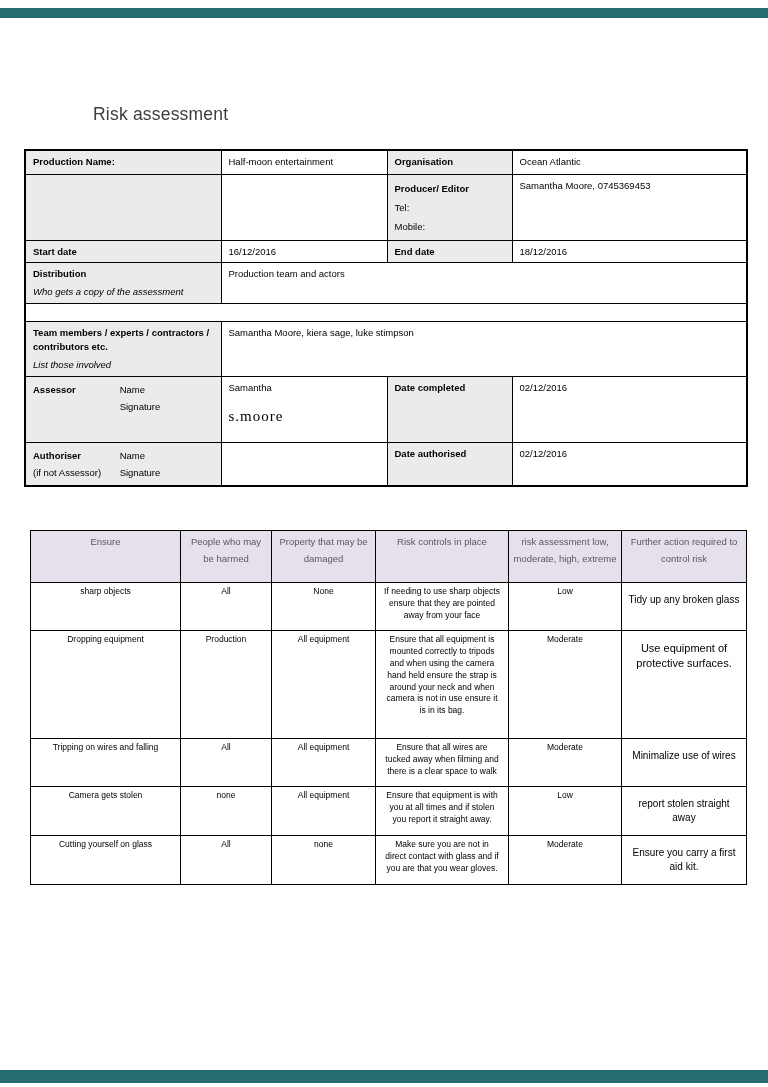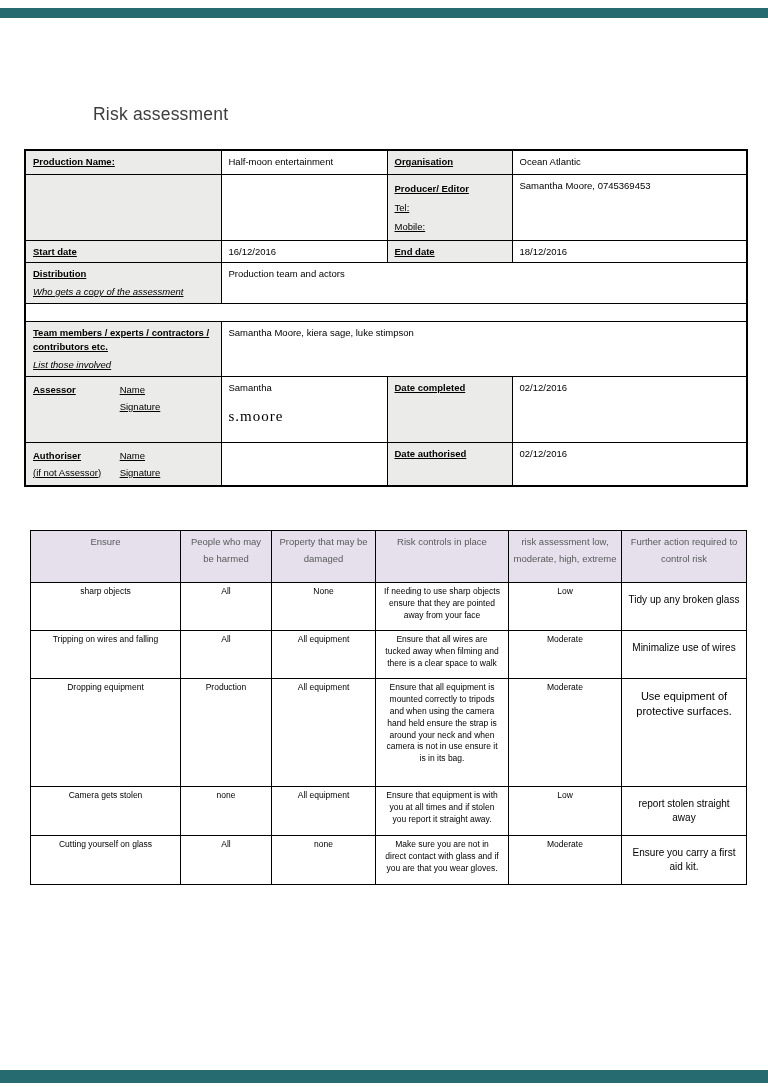--- a/index.html
+++ b/index.html
@@ -22,21 +22,21 @@
 
   table { border-collapse:collapse; table-layout:fixed; }
 
   
   .info-table { position:absolute; top:141px; left:24px; width:722px; border:2px solid #000; }
   .info-table td {
     border:1px solid #000; vertical-align:top;
     padding:4px 7px; font-size:9.5px; line-height:1.45; color:#000;
     overflow:hidden;
   }
-  .lbl { background:#ebebe9;text-decoration:underline; }
+  .lbl { background:#ebebe9; }
   .b { font-weight:bold; }
   .note { font-style:italic; margin-top:4px; }
   .spread div { line-height:19px; }
   .split { display:flex; }
   .split .left { width:48%; }
   .split .right { width:52%; }
   .split .right div, .split .left div { line-height:17px; }
   .signature {
     font-family:"Liberation Serif", serif; font-size:15px;
     letter-spacing:1px; margin-top:12px;
@@ -177,36 +177,36 @@
     </thead>
     <tbody>
       <tr style="height:48px">
         <td>sharp objects</td>
         <td>All</td>
         <td>None</td>
         <td>If needing to use sharp objects ensure that they are pointed away from your face</td>
         <td>Low</td>
         <td class="further">Tidy up any broken glass</td>
       </tr>
+      <tr style="height:108px">
+        <td>Dropping equipment</td>
+        <td>Production</td>
+        <td>All equipment</td>
+        <td>Ensure that all equipment is mounted correctly to tripods and when using the camera hand held ensure the strap is around your neck and when camera is not in use ensure it is in its bag.</td>
+        <td>Moderate</td>
+        <td class="further lg">Use equipment of protective surfaces.</td>
+      </tr>
       <tr style="height:48px">
         <td>Tripping on wires and falling</td>
         <td>All</td>
         <td>All equipment</td>
         <td>Ensure that all wires are tucked away when filming and there is a clear space to walk</td>
         <td>Moderate</td>
         <td class="further">Minimalize use of wires</td>
       </tr>
-      <tr style="height:108px">
-        <td>Dropping equipment</td>
-        <td>Production</td>
-        <td>All equipment</td>
-        <td>Ensure that all equipment is mounted correctly to tripods and when using the camera hand held ensure the strap is around your neck and when camera is not in use ensure it is in its bag.</td>
-        <td>Moderate</td>
-        <td class="further lg">Use equipment of protective surfaces.</td>
-      </tr>
       <tr style="height:49px">
         <td>Camera gets stolen</td>
         <td>none</td>
         <td>All equipment</td>
         <td>Ensure that equipment is with you at all times and if stolen you report it straight away.</td>
         <td>Low</td>
         <td class="further">report stolen straight away</td>
       </tr>
       <tr style="height:48px">
         <td>Cutting yourself on glass</td>

